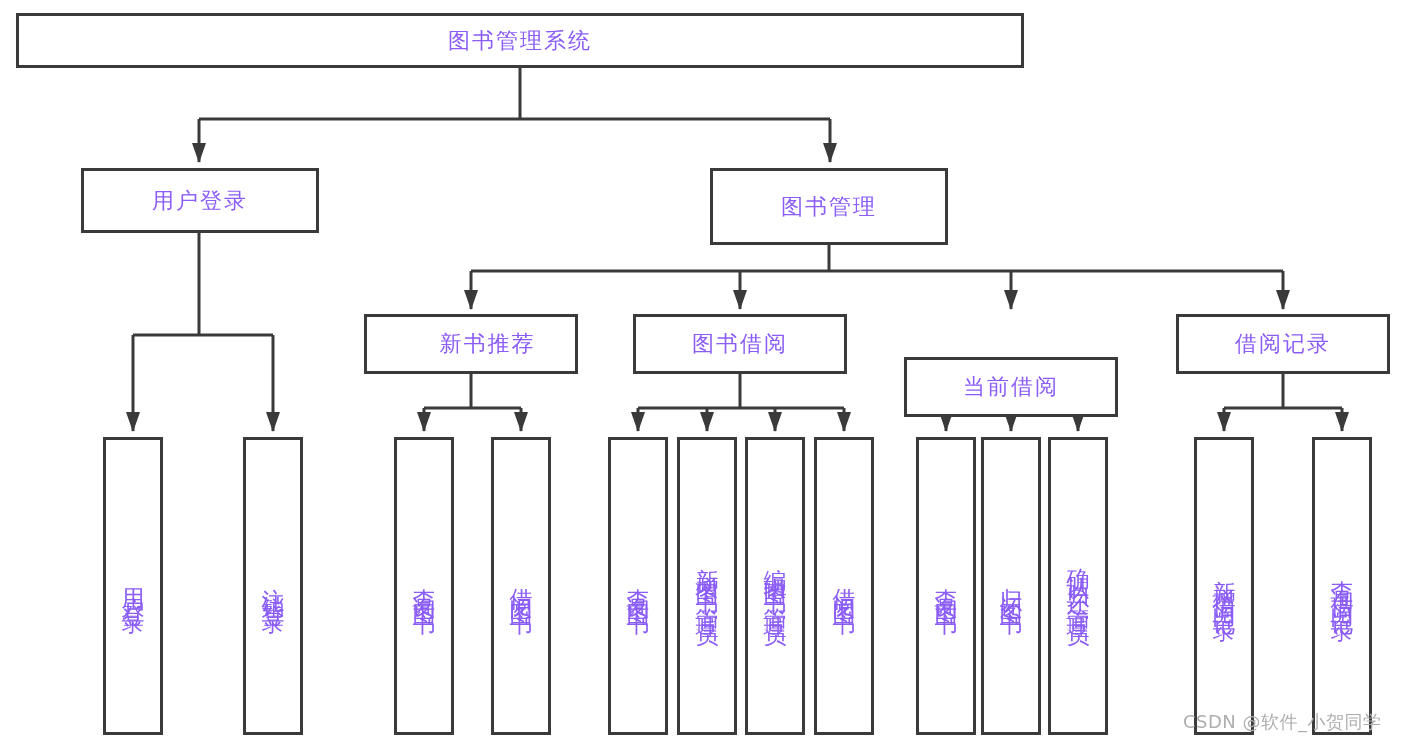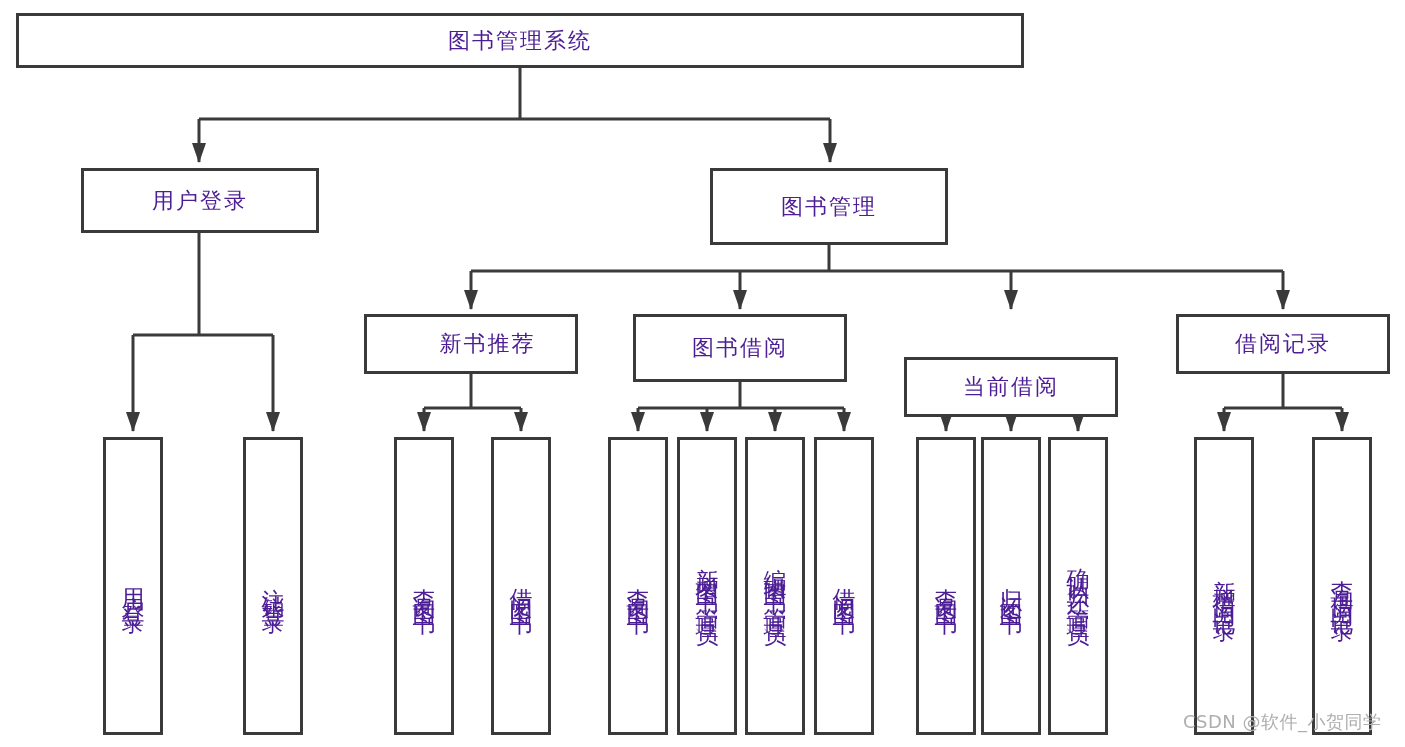--- a/index.html
+++ b/index.html
@@ -18,21 +18,21 @@
     z-index: 1;
   }
   .box {
     position: absolute;
     box-sizing: border-box;
     background: #ffffff;
     border: 3px solid #3a3a3a;
     display: flex;
     align-items: center;
     justify-content: center;
-    color: #4c1d95;
+    color: #8b5cf6;
     z-index: 2;
     text-align: right;
   }
   .hlabel {
     font-size: 22px;
     letter-spacing: 2px;
     white-space: nowrap;
   }
   .vbox .vlabel {
     writing-mode: vertical-rl;
@@ -108,21 +108,21 @@
   <div class="box" style="left:81px; top:168px; width:238px; height:65px;">
     <span class="hlabel">用户登录</span>
   </div>
   <div class="box" style="left:710px; top:168px; width:238px; height:77px;">
     <span class="hlabel">图书管理</span>
   </div>
 
   <div class="box" style="left:364px; top:314px; width:214px; height:60px;padding-left:33px;">
     <span class="hlabel">新书推荐</span>
   </div>
-  <div class="box" style="left:633px; top:314px; width:214px; height:68px;">
+  <div class="box" style="left:633px; top:314px; width:214px; height:60px;">
     <span class="hlabel">图书借阅</span>
   </div>
   <div class="box" style="left:904px; top:314px; width:214px; height:60px;margin-top:43px;">
     <span class="hlabel">当前借阅</span>
   </div>
   <div class="box" style="left:1176px; top:314px; width:214px; height:60px;">
     <span class="hlabel">借阅记录</span>
   </div>
 
   <div class="box vbox" style="left:103px; top:437px; width:60px; height:298px;">

